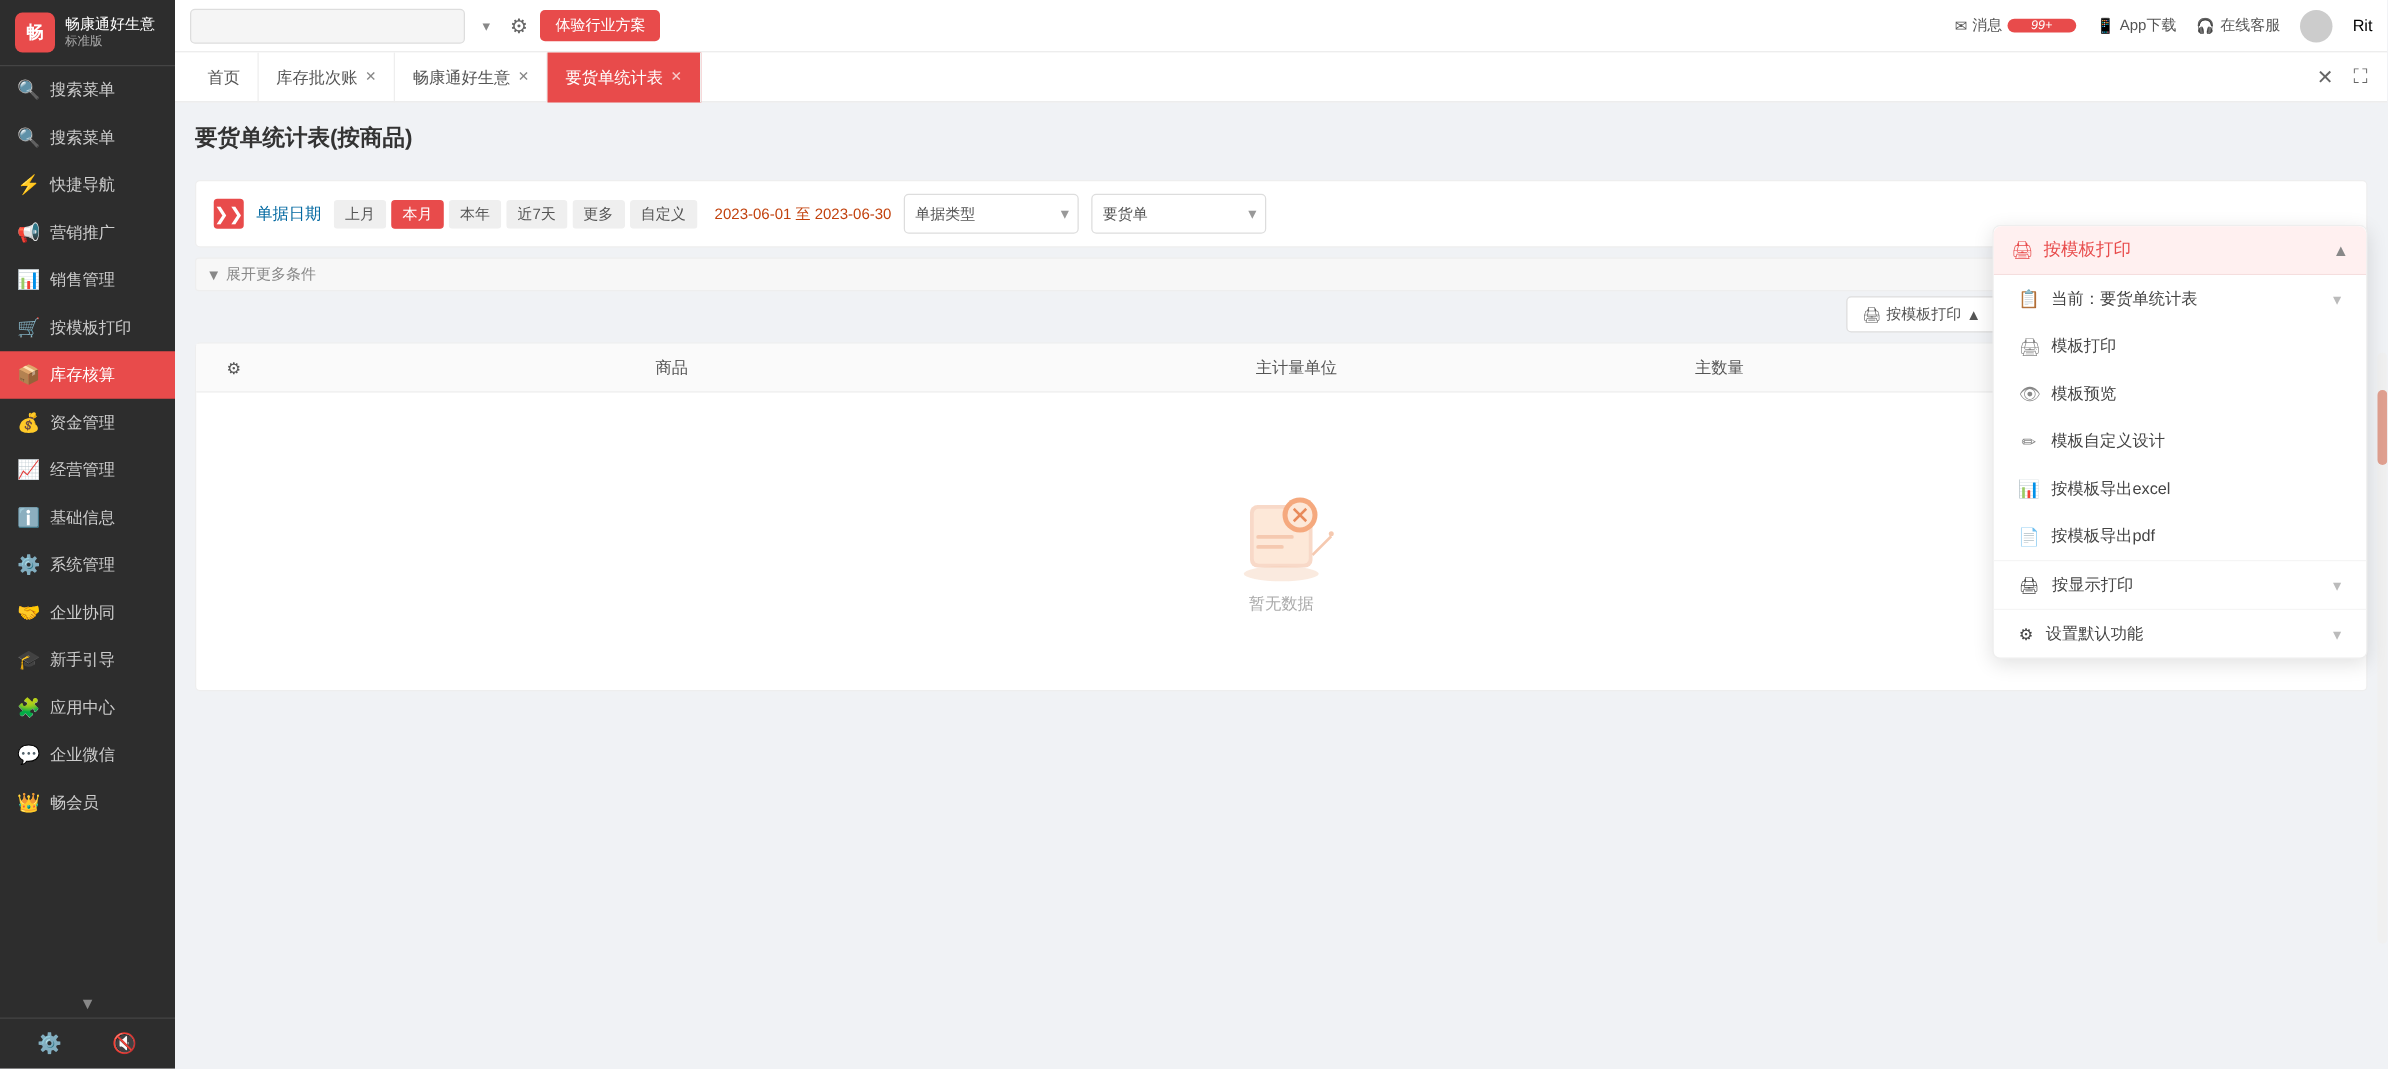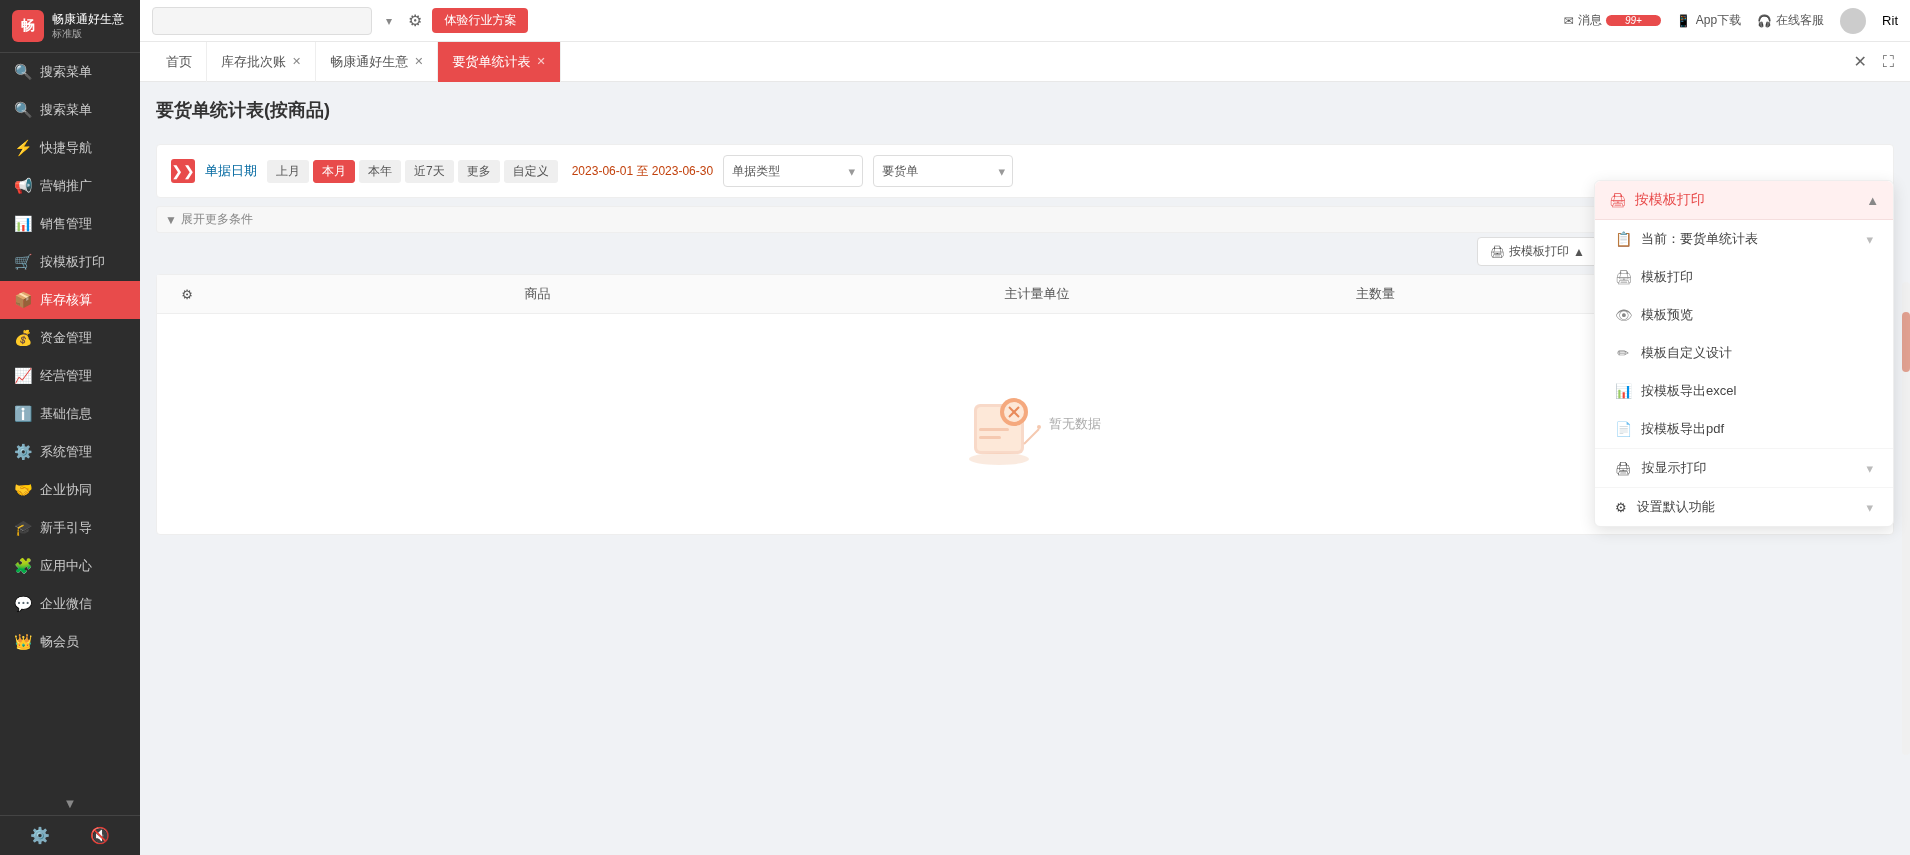--- a/index.html
+++ b/index.html
@@ -203,21 +203,21 @@
       border-bottom: 1px solid #eee; padding: 0 10px;
     }
     .th {
       padding: 10px 8px; font-size: 13px; color: #555; font-weight: 500;
       flex: 1; text-align: center;
     }
     .th:first-child { flex: 0 0 40px; }
     .th.product { flex: 2; }
 
     .table-empty {
-      display: flex; align-items: center; justify-content: center;
+      display: flex; flex-direction: column; align-items: center; justify-content: center;
       padding: 60px 0;
       text-align: center;
     }
     .empty-text { color: #aaa; font-size: 13px; }
 
     
     .dropdown-popup {
       position: absolute;
       top: 98px; right: 16px;
       width: 300px;

